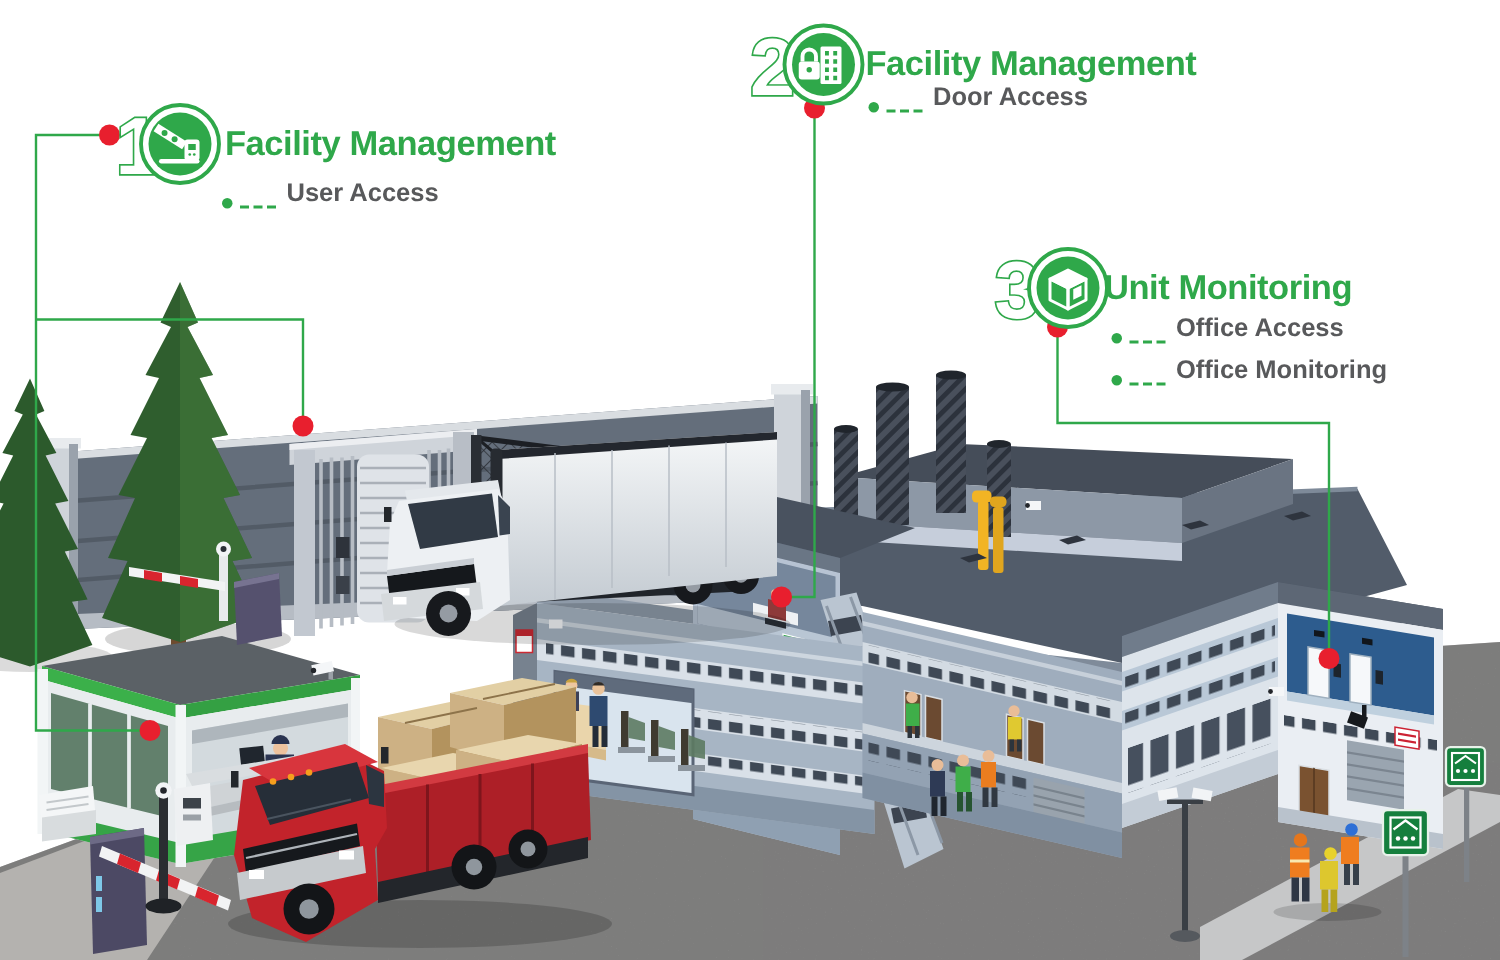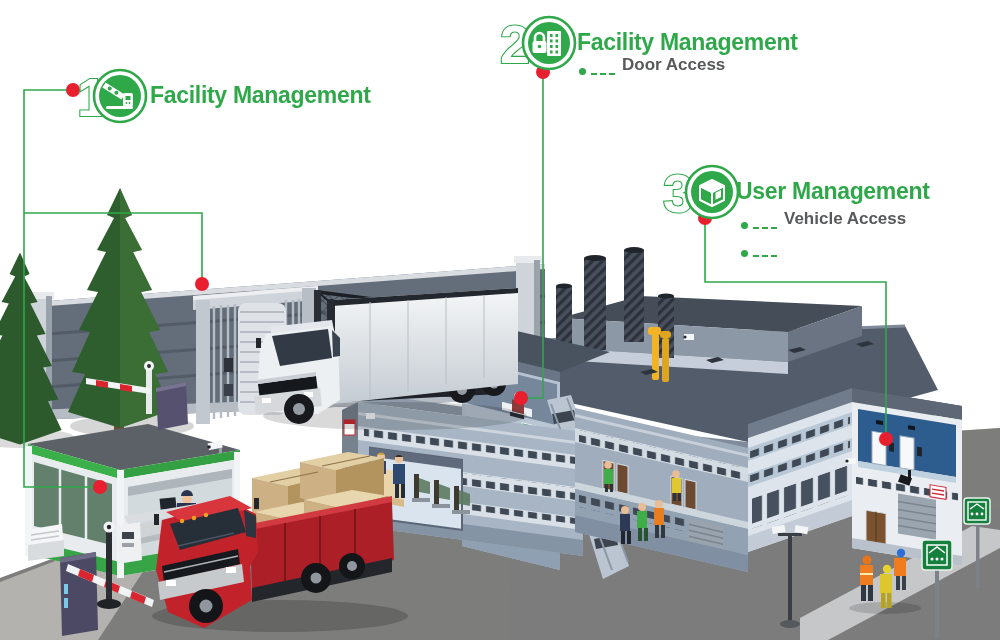--- a/index.html
+++ b/index.html
@@ -568,20 +568,25 @@
       <circle cx="-3.6" cy="-3.2" r="2" style="fill:var(--green)"></circle>
       <circle cx="-10.3" cy="-7.4" r="2" style="fill:var(--green)"></circle>
       <rect x="3" y="-3" width="10" height="14" rx="2" fill="#fff"></rect>
       <rect x="5.5" y="0" width="5" height="4" style="fill:var(--green)"></rect>
       <circle cx="6.5" cy="7" r="0.9" style="fill:var(--green)"></circle>
         <circle cx="9.5" cy="7" r="0.9" style="fill:var(--green)"></circle>
     </g>
   </svg>
   <div class="title" style="left:150px;top:82px">Facility Management</div>
   <div class="items" style="left:148px;top:121px">
+    <div class="item">
+        <span class="dot"></span>
+        <span class="dash"></span>
+        <span class="lbl">User Access</span>
+      </div>
   </div>
 </div>
 
 <div class="section s2">
   <svg class="badge" style="left:471px;top:10px" width="112" height="68" viewBox="0 0 112 68">
     <text x="44" y="53" text-anchor="middle">2</text>
     <circle class="ring" cx="78" cy="33" r="26"></circle>
       <circle class="core" cx="78" cy="33" r="21"></circle>
     <g transform="translate(78,33)">
       <rect x="-2" y="-12" width="14" height="25" rx="1" fill="#fff"></rect>
@@ -615,25 +620,26 @@
     <text x="44" y="53" text-anchor="middle">3</text>
     <circle class="ring" cx="78" cy="33" r="26"></circle>
       <circle class="core" cx="78" cy="33" r="21"></circle>
     <g transform="translate(78,34)" stroke="#fff" stroke-width="2" stroke-linejoin="round">
       <polygon points="0,-13 12,-7 0,-1 -12,-7" fill="#fff"></polygon>
       <polygon points="-12,-7 0,-1 0,13 -12,7" fill="none"></polygon>
       <polygon points="12,-7 0,-1 0,13 12,7" fill="none"></polygon>
       <rect x="3.5" y="1.5" width="5.5" height="7" fill="#fff" stroke="none" transform="skewY(-26)"></rect>
     </g>
   </svg>
-  <div class="title" style="left:736px;top:178px">User Management</div>
+  <div class="title" style="left:736px;top:178px">Unit Monitoring</div>
   <div class="items" style="left:741px;top:211px">
     <div class="item">
         <span class="dot"></span>
         <span class="dash"></span>
-        <span class="lbl">Vehicle Access</span>
+        <span class="lbl">Office Access</span>
       </div>
     <div class="item">
         <span class="dot"></span>
         <span class="dash"></span>
+        <span class="lbl">Office Monitoring</span>
       </div>
   </div>
 </div>
 
 </body></html>

